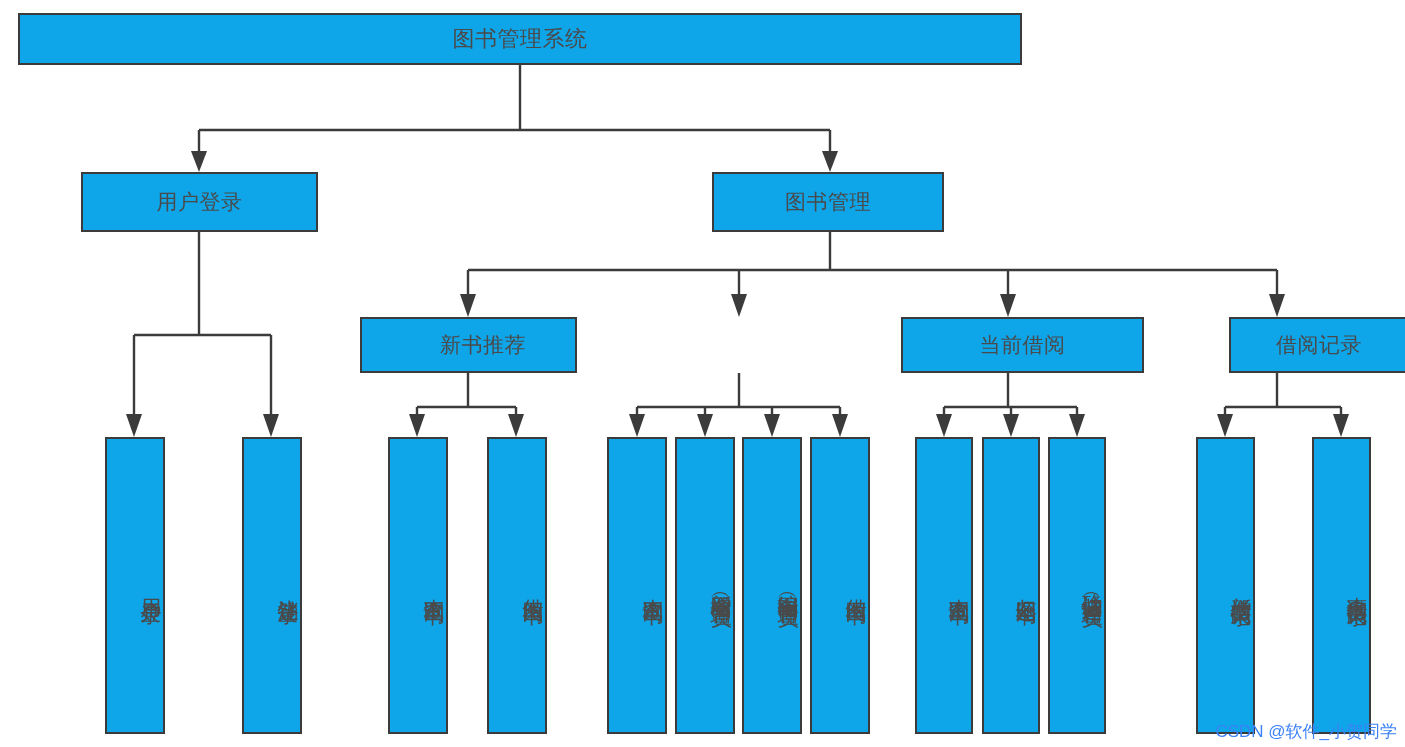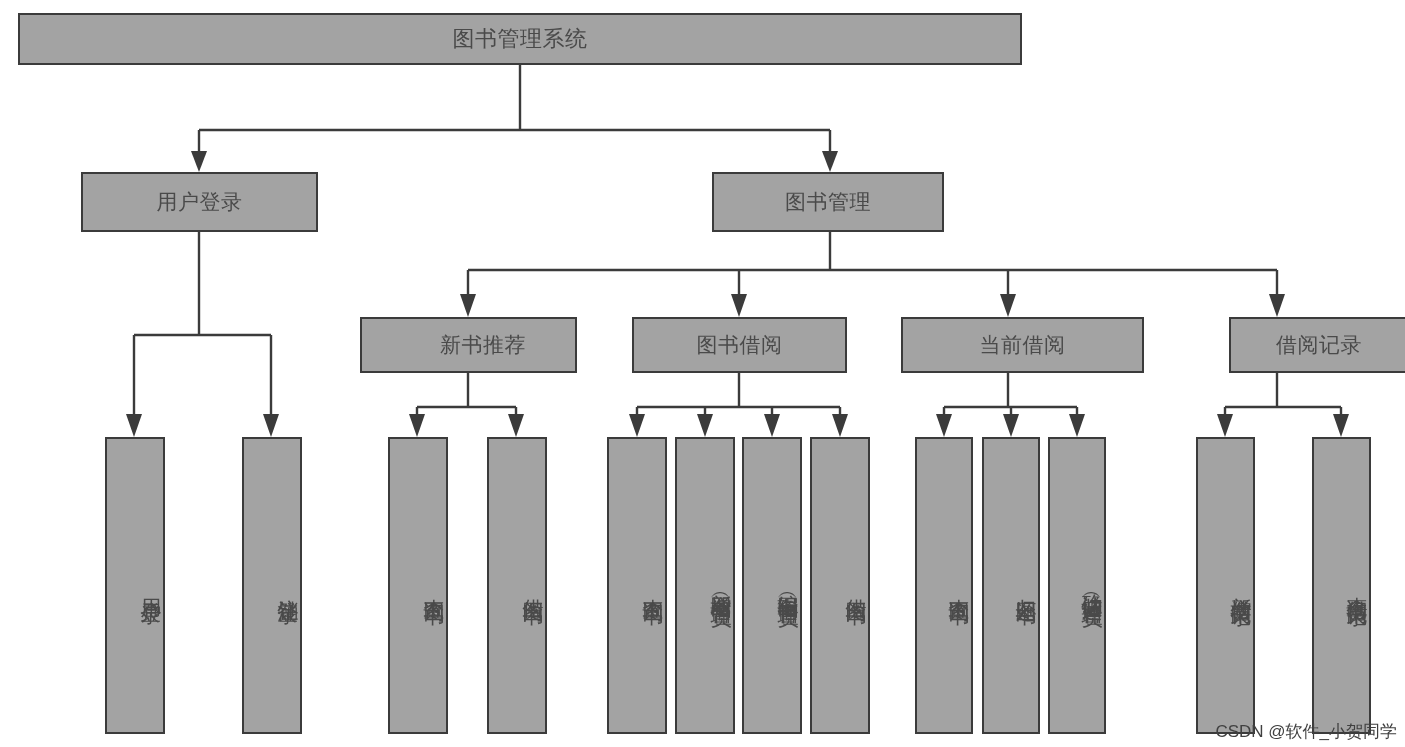--- a/index.html
+++ b/index.html
@@ -39,21 +39,21 @@
     fill: none;
   }
   #connectors polygon {
     fill: #3b3b3b;
   }
 
   
   .node {
     position: absolute;
     box-sizing: border-box;
-    background: #a3a3a3;
+    background: #0ea5e9;
     border: 2.4px solid #3b3b3b;
     color: #4a4a4a;
     display: flex;
     align-items: center;
     justify-content: center;
     text-align: center;
     z-index: 2;
   }
 
   .node.horizontal {
@@ -86,21 +86,21 @@
   
   .node.vertical.tall-text {
     align-items: flex-start;
   }
 
   #watermark {
     position: absolute;
     right: 8px;
     bottom: 4px;
     font-size: 17px;
-    color: #404040;
+    color: #3b82f6;
     white-space: nowrap;
     z-index: 5;
   }
 </style>
 </head>
 <body>
 
 <div id="diagram-root">
 
   <svg id="connectors" viewBox="0 0 1405 747" width="1405" height="747">
@@ -166,21 +166,20 @@
   </svg>
 
   <div class="node horizontal root" style="left:18px; top:13px; width:1004px; height:52px;">图书管理系统</div>
 
   <div class="node horizontal" style="left:81px; top:172px; width:237px; height:60px;">用户登录</div>
 
   <div class="node horizontal" style="left:712px; top:172px; width:232px; height:60px;">图书管理</div>
 
   <div class="node horizontal" style="left:360px; top:317px; width:217px; height:56px;padding-left:29px;">新书推荐</div>
 
-  <div class="node horizontal" style="left:632px; top:317px; width:215px; height:56px;">图书借阅</div>
 
   <div class="node horizontal" style="left:901px; top:317px; width:243px; height:56px;">当前借阅</div>
 
   <div class="node horizontal" style="left:1229px; top:317px; width:180px; height:56px;">借阅记录</div>
 
   <div class="node vertical" style="left:105px; top:437px; width:60px; height:297px;">
     <span class="vtext">用户登录</span>
   </div>
 
   <div class="node vertical" style="left:242px; top:437px; width:60px; height:297px;">

